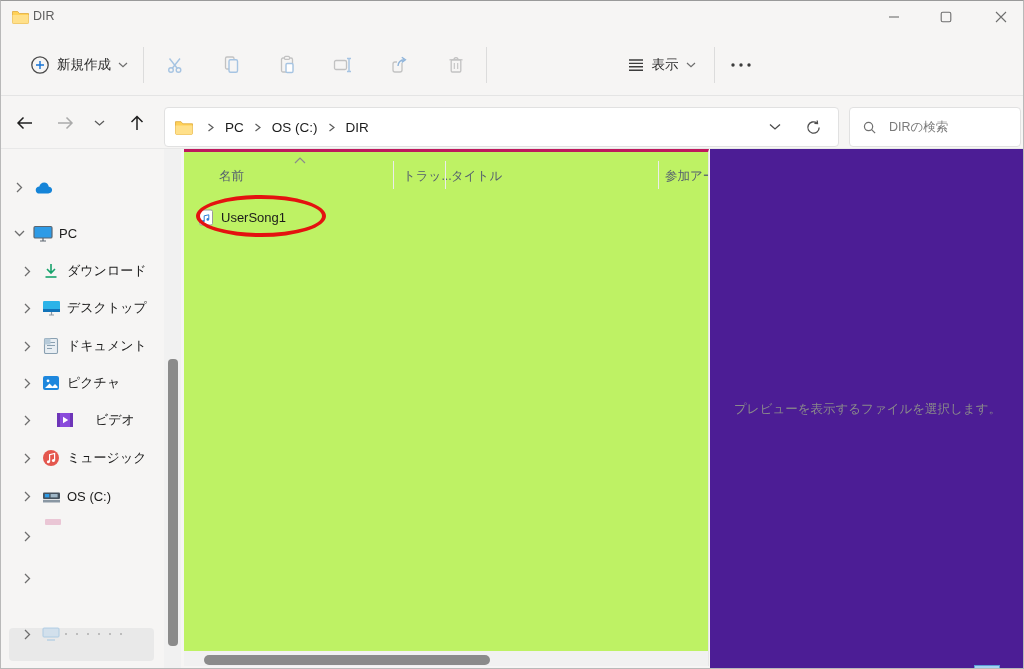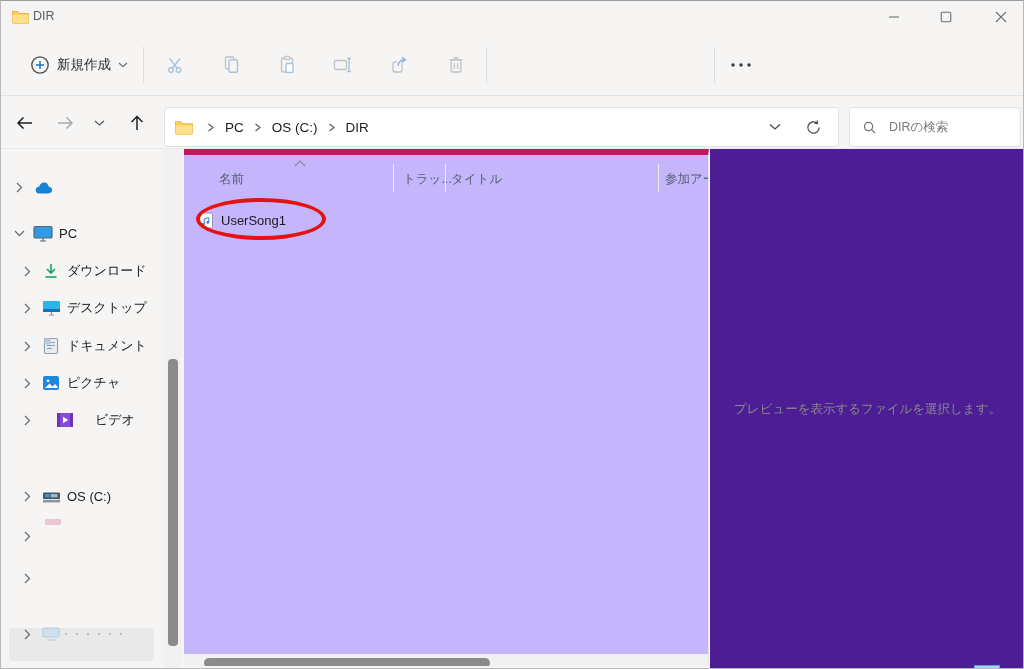--- a/index.html
+++ b/index.html
@@ -37,22 +37,22 @@
   .side-row{position:absolute;left:0;width:160px;height:34px;display:flex;align-items:center;}
   .side-row.lvl0{padding-left:12px;}
   .side-row.lvl1{padding-left:20px;}
   .side-chev{width:12px;margin-right:8px;display:flex;justify-content:center;}
   .side-ico{width:20px;margin-right:6px;display:flex;justify-content:center;}
   .side-label{font-size:13px;color:#1b1b1b;white-space:nowrap;}
   .side-sel{left:8px;top:479px;width:145px;height:33px;background:#e9e9e9;border-radius:4px;}
   .v-track{left:163px;top:148px;width:17px;height:521px;background:#f1f1f1;}
   .v-thumb{left:3.5px;top:210px;width:10px;height:287px;background:#8b8b8b;border-radius:4px;position:absolute;}
 
-  .filepanel{left:183px;top:148px;width:525px;height:517px;background:#c4b5fd;border-right:1px solid #e6e6e6;
-             border-top:6px solid #be185d;overflow:hidden;}
+  .filepanel{left:183px;top:148px;width:525px;height:517px;background:#bef264;border-right:1px solid #e6e6e6;
+             border-top:3px solid #be185d;overflow:hidden;}
   .col-h{position:absolute;top:16px;font-size:12.5px;color:#55606e;white-space:nowrap;}
   .col-sep{position:absolute;top:9px;height:28px;width:1px;background:#ececec;}
   .file-row{position:absolute;left:14px;top:52px;width:300px;height:26px;display:flex;align-items:center;gap:7px;}
   .file-name{font-size:13px;color:#1b1b1b;}
   .red-ellipse{position:absolute;left:12px;top:43px;width:130px;height:42px;border:4.5px solid #e41210;
                border-radius:50%;}
   .h-track{position:absolute;left:0;top:499px;width:524px;height:18px;background:#f1f1f1;}
   .h-thumb{position:absolute;left:20px;top:4px;width:286px;height:10px;background:#8b8b8b;border-radius:5px;}
 
   .preview{left:709px;top:148px;width:315px;height:521px;background:#4c1d95;}
@@ -166,20 +166,33 @@
             <path d="M8 4.8c0-1.2.9-2.2 2-2.2s2 1 2 2.2" fill="none" stroke="#c2c2c2" stroke-width="1.3"></path>
             <rect x="5.2" y="4.8" width="9.6" height="12.2" rx="1.2" fill="none" stroke="#c2c2c2" stroke-width="1.3"></rect>
             <path d="M8.3 8v6M11.7 8v6" stroke="#c2c2c2" stroke-width="1.1"></path>
           </svg>
         </span>
     </div>
 
     <div class="abs tb-sep" style="left:485px;"></div>
 
 
+    <div class="abs tb-btn" style="left:618px;top:14px;width:84px;height:36px;gap:7px;">
+      <span>
+          <svg width="18" height="18" viewBox="0 0 18 18">
+            <path d="M2 4h14M2 7.4h14M2 10.8h14M2 14.2h14" stroke="#3c3c3c" stroke-width="1.4"></path>
+          </svg>
+        </span>
+      <span class="tb-label">表示</span>
+      <span class="chev">
+          <svg width="10" height="6" viewBox="0 0 10 6">
+            <path d="M1 1l4 3.6L9 1" fill="none" stroke="#6d6d6d" stroke-width="1.2"></path>
+          </svg>
+        </span>
+    </div>
 
     <div class="abs tb-sep" style="left:713px;"></div>
 
     <div class="abs tb-btn" style="left:722px;top:14px;width:36px;height:36px;">
       <span>
           <svg width="24" height="18" viewBox="0 0 24 18">
             <circle cx="4" cy="9" r="1.7" fill="#3c3c3c"></circle>
             <circle cx="12" cy="9" r="1.7" fill="#3c3c3c"></circle>
             <circle cx="20" cy="9" r="1.7" fill="#3c3c3c"></circle>
           </svg>
@@ -372,20 +385,36 @@
           <svg width="18" height="16" viewBox="0 0 18 16">
             <rect x="1" y="1" width="16" height="14" rx="2" fill="#8a4bdb"></rect>
             <rect x="1" y="1" width="3" height="14" fill="#6d35b8"></rect>
             <rect x="14" y="1" width="3" height="14" fill="#6d35b8"></rect>
             <path d="M7 4.8v6.4l5.2-3.2z" fill="#fff"></path>
           </svg>
         </span>
       <span class="side-label">ビデオ</span>
     </div>
 
+    <div class="side-row lvl1" style="top:292px;">
+      <span class="side-chev">
+          <svg width="7" height="11" viewBox="0 0 7 11">
+            <path d="M1 1l4.5 4.5L1 10" fill="none" stroke="#6e6e6e" stroke-width="1.3"></path>
+          </svg>
+        </span>
+      <span class="side-ico">
+          <svg width="18" height="18" viewBox="0 0 18 18">
+            <circle cx="9" cy="9" r="8" fill="#e4574e"></circle>
+            <path d="M7.6 12.8V5.6l5-1.2v7" fill="none" stroke="#fff" stroke-width="1.2"></path>
+            <circle cx="6.4" cy="12.8" r="1.5" fill="#fff"></circle>
+            <circle cx="11.4" cy="11.4" r="1.5" fill="#fff"></circle>
+          </svg>
+        </span>
+      <span class="side-label">ミュージック</span>
+    </div>
 
     <div class="side-row lvl1" style="top:330px;">
       <span class="side-chev">
           <svg width="7" height="11" viewBox="0 0 7 11">
             <path d="M1 1l4.5 4.5L1 10" fill="none" stroke="#6e6e6e" stroke-width="1.3"></path>
           </svg>
         </span>
       <span class="side-ico">
           <svg width="19" height="15" viewBox="0 0 19 15">
             <rect x="1" y="3.5" width="17" height="6.5" rx="1" fill="#46525e"></rect>

